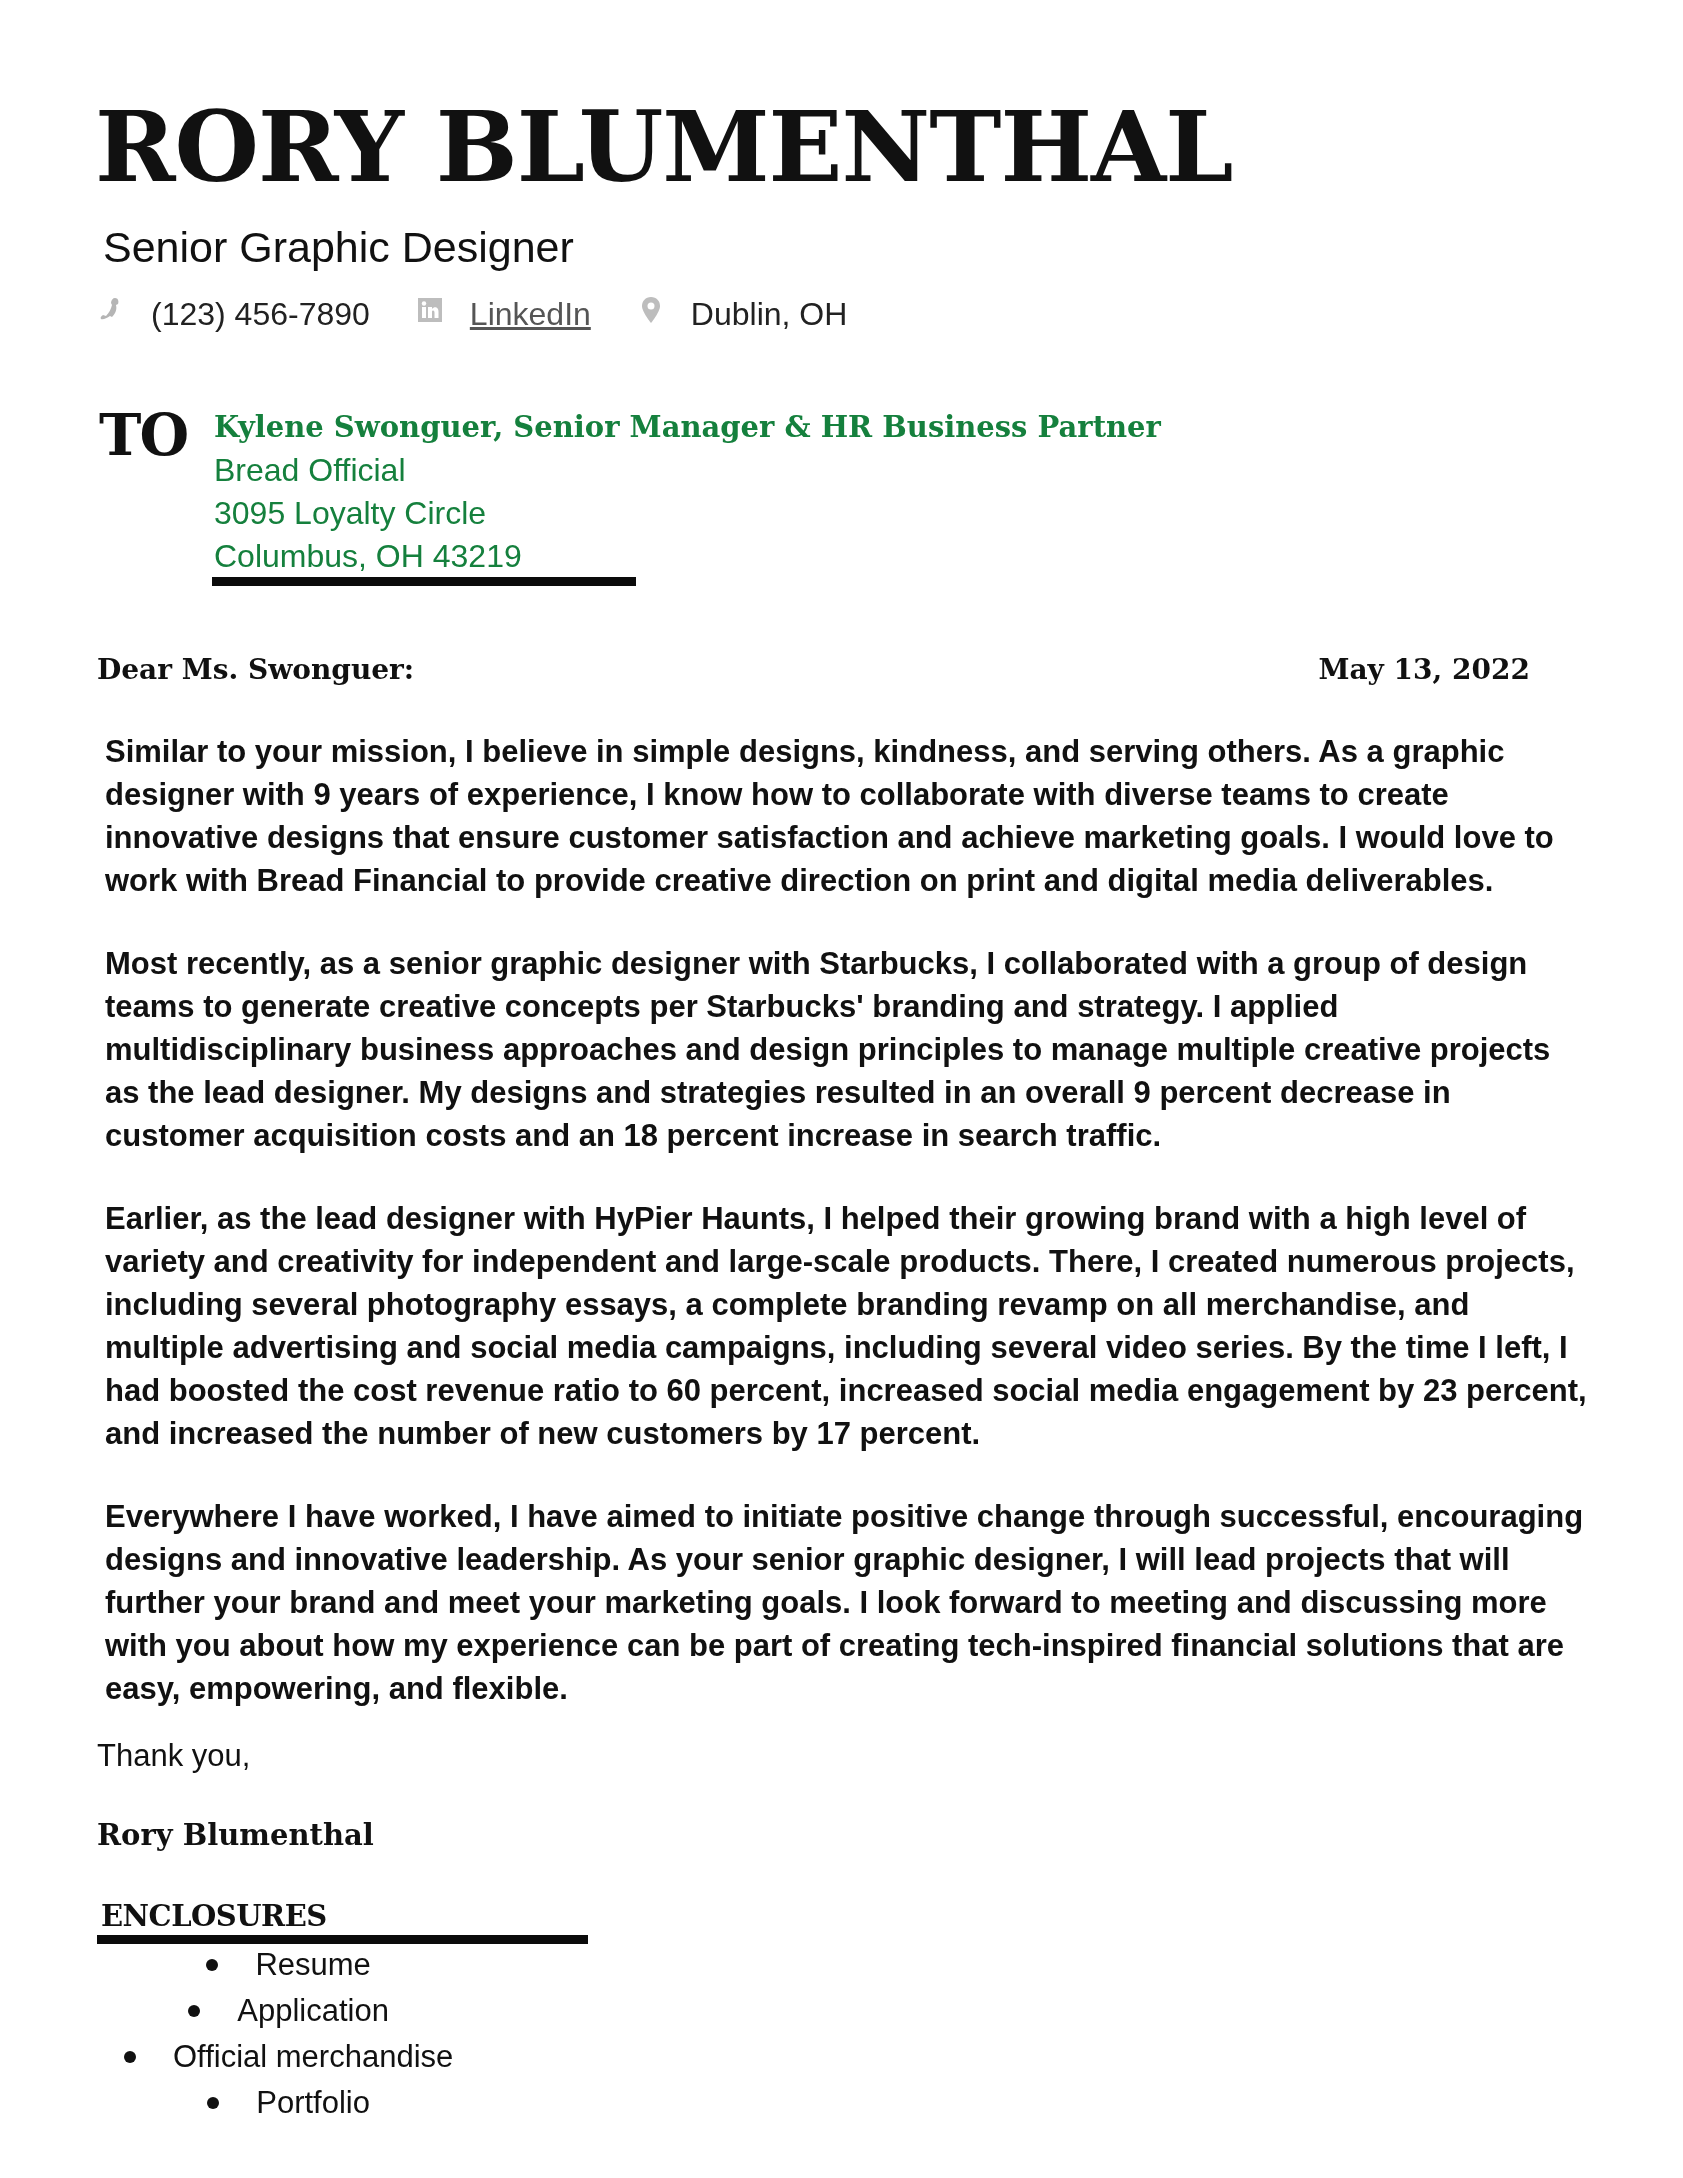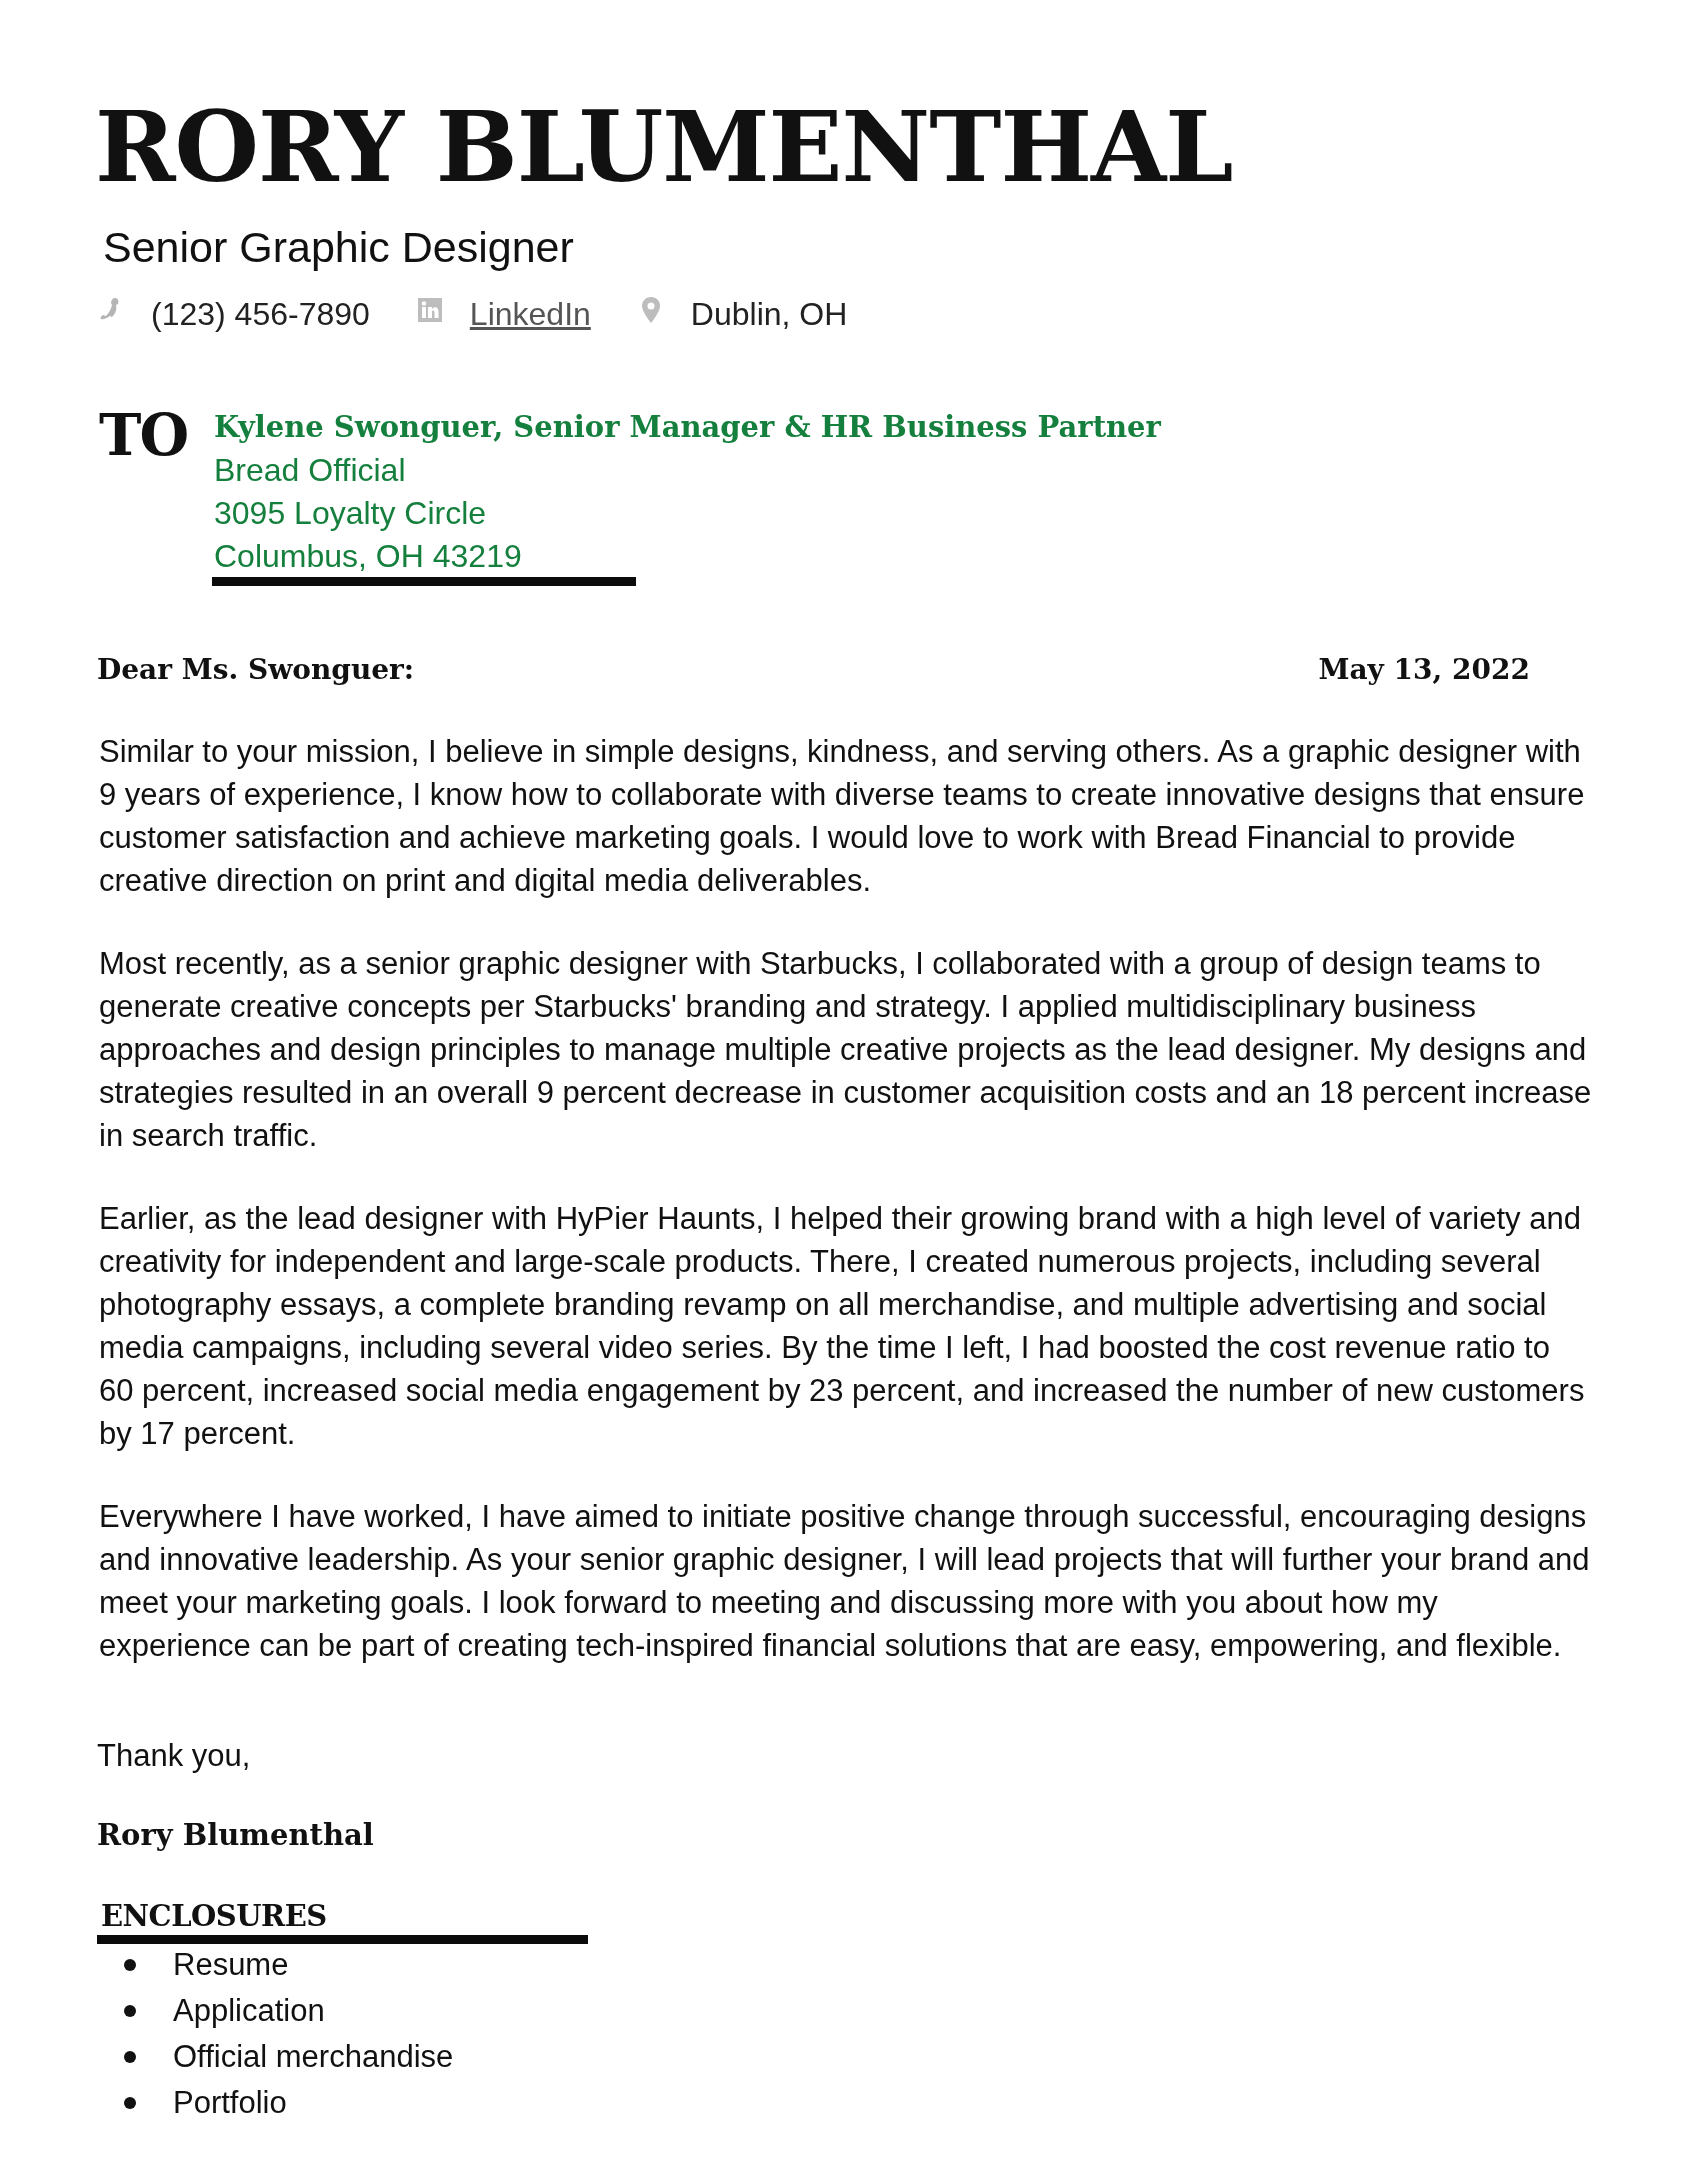--- a/index.html
+++ b/index.html
@@ -16,29 +16,29 @@
 
     .to-label { position: absolute; left: 99px; top: 406px; font-size: 57px; font-weight: 700; line-height: 1; font-family: "DejaVu Serif", serif; letter-spacing: -2px; }
     .recipient { position: absolute; left: 214px; top: 406px; font-family: "Liberation Sans", sans-serif; font-size: 32px; line-height: 43px; color: #15803d; }
     .recipient .rname { font-family: "DejaVu Serif", serif; font-weight: 700; font-size: 29px; }
     .recipient-rule { position: absolute; left: 212px; top: 577px; width: 424px; height: 9px; background: #0b0b0b; }
 
     .salutation { position: absolute; left: 97px; top: 653px; font-family: "DejaVu Serif", serif; font-weight: 700; font-size: 28px; }
     .date { position: absolute; right: 153px; top: 653px; font-family: "DejaVu Serif", serif; font-weight: 700; font-size: 28px; }
 
     .body-text { position: absolute; left: 97px; top: 730px; width: 1495px; font-family: "Liberation Sans", sans-serif; font-size: 31px; line-height: 43px; color: #111; }
-    .body-text p { margin: 0 0 40px 2px; }
+    .body-text p { margin: 0 0 40px 8px; font-weight: bold; }
 
     .closing { position: absolute; left: 97px; top: 1738px; font-family: "Liberation Sans", sans-serif; font-size: 31px; }
     .signature { position: absolute; left: 97px; top: 1818px; font-family: "DejaVu Serif", serif; font-weight: 700; font-size: 29px; }
 
     .encl-title { position: absolute; left: 101px; top: 1899px; font-family: "DejaVu Serif", serif; font-weight: 700; font-size: 29px; letter-spacing: -0.5px; }
     .encl-rule { position: absolute; left: 97px; top: 1935px; width: 491px; height: 9px; background: #0b0b0b; }
     .encl-list { position: absolute; left: 97px; top: 1942px; margin: 0; padding: 0; list-style: none; font-family: "Liberation Sans", sans-serif; font-size: 31px; line-height: 46px; }
-    .encl-list li { display: flex; align-items: center; }
+    .encl-list li { display: flex; align-items: center; justify-content: center; }
     .encl-list .bullet { width: 12px; height: 12px; border-radius: 50%; background: #111; margin-left: 27px; margin-right: 37px; }
   </style>
 </head>
 <body>
 
 <div class="page">
 
   <div class="name">RORY BLUMENTHAL</div>
   <div class="subtitle">Senior Graphic Designer</div>
 

